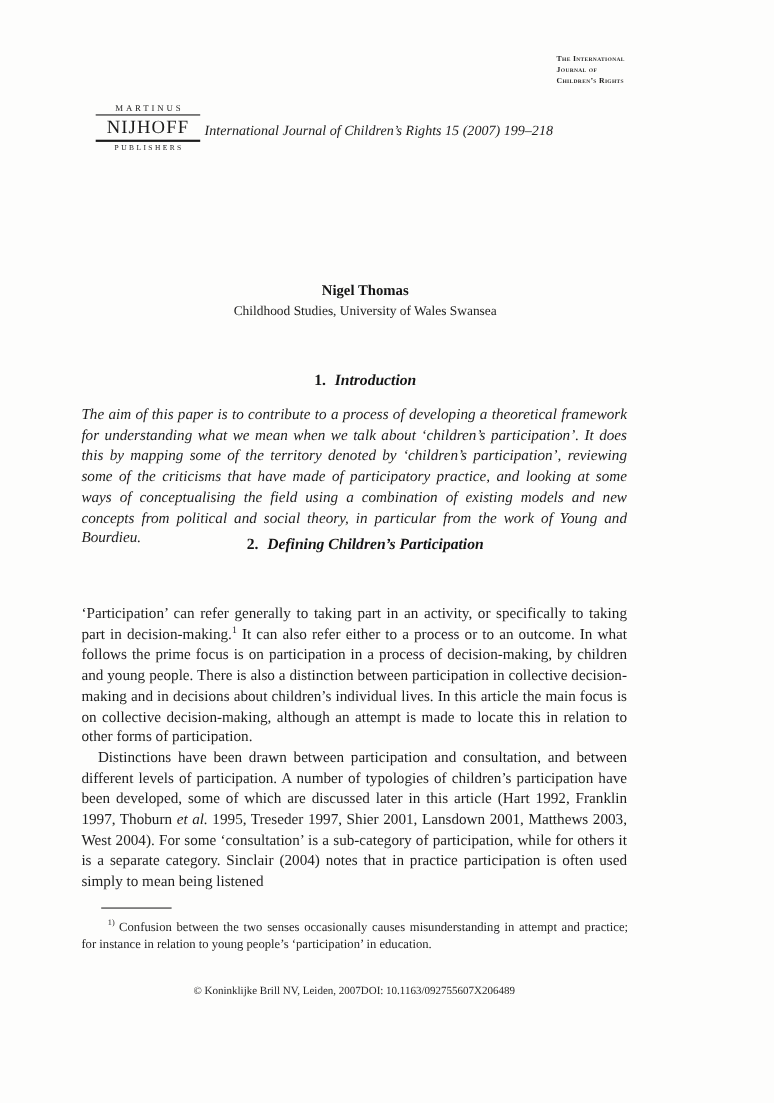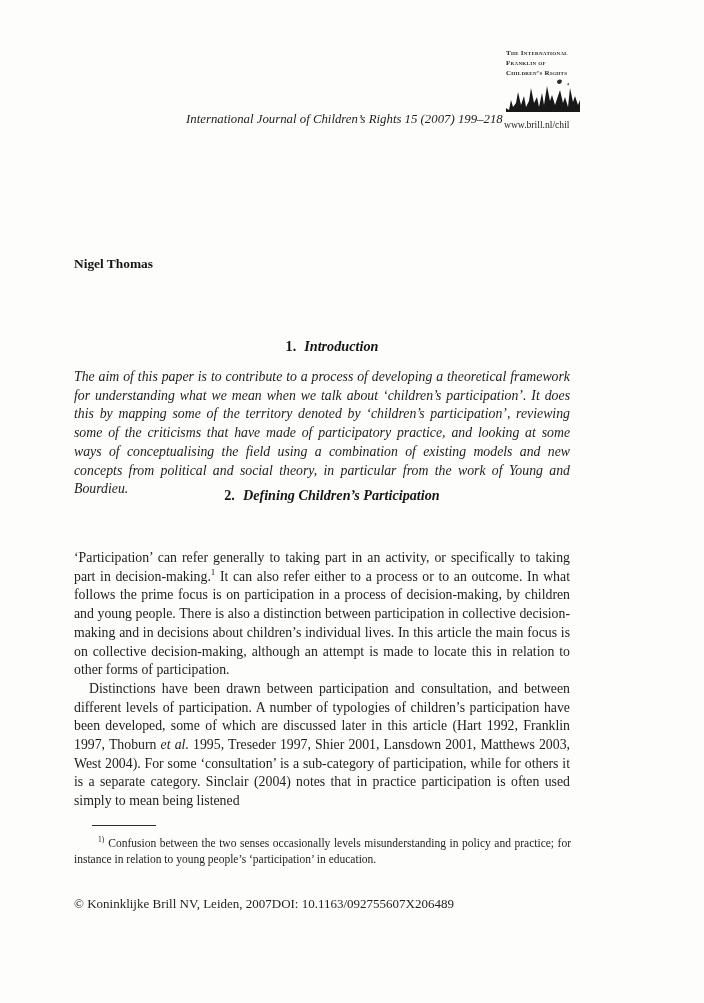--- a/index.html
+++ b/index.html
@@ -20,21 +20,21 @@
   .publisher .bot { font-size:6.8px; letter-spacing:2.2px; text-indent:2.2px; padding-top:2px; }
   .citation { position:absolute; top:112px; left:186px; font-style:italic; font-size:12.8px; color:#222; white-space:nowrap; }
   .brill { position:absolute; top:78px; left:504px; width:82px; }
   .brill svg { display:block; }
   .brill-url { font-size:9.6px; margin-top:1px; color:#222; }
   
   .title {
     position:absolute; top:195px; left:74px; width:516px; margin:0;
     text-align:center; font-size:17.6px; font-weight:700; letter-spacing:.2px; color:#141414;
   }
-  .author-block { position:absolute; top:256px; left:74px; width:516px; }
+  .author-block { position:absolute; top:256px; left:74px; width:516px; text-align:center; }
   .author { font-size:13.4px; font-weight:700; margin:0 0 3px; color:#161616; }
   .affiliation { font-size:12.2px; margin:0; color:#222; }
   .sec-heading {
     position:absolute; left:74px; width:516px; text-align:center;
     font-weight:700; font-size:14.2px; color:#151515;
   }
   .sec-heading .num { margin-right:8px; }
   .sec-heading .name { font-style:italic;text-align:center; }
   #sec1 { top:338px; }
   #sec2 { top:487px; }
@@ -50,66 +50,64 @@
   sup.fnref { font-size:9px; line-height:0; }
   
   .fn-rule { position:absolute; top:825px; left:92px; width:64px; height:1.3px; background:#2a2a2a; }
   .footnote {
     position:absolute; top:835px; left:74px; width:497px; margin:0;
     font-size:11.5px; line-height:16.2px; text-align:justify; text-indent:24px; color:#242424;
   }
   .footnote sup { font-size:7.5px; line-height:0; margin-right:4px; }
   .pagefooter {
     position:absolute; top:896px; left:74px; width:496px;
-    display:flex; justify-content:flex-start; font-size:13px; color:#1f1f1f;
+    display:flex; justify-content:center; font-size:10px; color:#1f1f1f;
   }
 </style>
 </head>
 <body>
 
 <div class="page">
 
   <div class="journal-mark">
     <div>The International</div>
-    <div>Franklin of</div>
+    <div>Journal of</div>
     <div>Children’s Rights</div>
   </div>
 
+  <div class="publisher">
+    <div class="top">MARTINUS</div>
+    <div class="mid">NIJHOFF</div>
+    <div class="bot">PUBLISHERS</div>
+  </div>
 
   <div class="citation">International Journal of Children’s Rights 15 (2007) 199–218</div>
 
-  <div class="brill">
-    <svg width="78" height="40" viewBox="0 0 78 40" aria-hidden="true">
-      <path d="M2 34 L2 30 L5 32 L7 22 L9 29 L12 25 L14 14 L17 27 L20 18 L22 29 L25 23 L27 10 L30 25 L33 19 L35 29 L38 15 L40 27 L43 8 L46 23 L48 17 L51 27 L53 21 L56 12 L59 25 L61 19 L64 29 L66 10 L69 24 L71 18 L74 27 L76 22 L76 34 Z" fill="#181818"></path>
-      <path d="M53 3 q3 -2.5 5 -0.5 q-0.5 3.5 -3 3.5 q-2 0 -2 -3 z" fill="#2c2c2c"></path>
-      <path d="M63 6 l2 -1 l-0.5 2.5 z" fill="#2c2c2c"></path>
-    </svg>
-    <div class="brill-url">www.brill.nl/chil</div>
-  </div>
 
   <div class="author-block">
     <p class="author">Nigel Thomas</p>
+    <p class="affiliation">Childhood Studies, University of Wales Swansea</p>
   </div>
 
   <div class="sec-heading" id="sec1">
     <span class="num">1.</span><span class="name">Introduction</span>
   </div>
   <div class="bodycol" id="para1">
     <p>The aim of this paper is to contribute to a process of developing a theoretical framework for understanding what we mean when we talk about ‘children’s participation’. It does this by mapping some of the territory denoted by ‘children’s participation’, reviewing some of the criticisms that have made of participatory practice, and looking at some ways of conceptualising the field using a combination of existing models and new concepts from political and social theory, in particular from the work of Young and Bourdieu.</p>
   </div>
 
   <div class="sec-heading" id="sec2">
     <span class="num">2.</span><span class="name">Defining Children’s Participation</span>
   </div>
   <div class="bodycol" id="s2paras">
     <p><span>‘Participation’ can refer generally to taking part in an activity, or specifically to taking part in decision-making.</span><sup class="fnref">1</sup><span> It can also refer either to a process or to an outcome. In what follows the prime focus is on participation in a process of decision-making, by children and young people. There is also a distinction between participation in collective decision-making and in decisions about children’s individual lives. In this article the main focus is on collective decision-making, although an attempt is made to locate this in relation to other forms of participation.</span></p>
     <p class="indent"><span>Distinctions have been drawn between participation and consultation, and between different levels of participation. A number of typologies of children’s participation have been developed, some of which are discussed later in this article (Hart 1992, Franklin 1997, Thoburn </span><em>et al.</em><span> 1995, Treseder 1997, Shier 2001, Lansdown 2001, Matthews 2003, West 2004). For some ‘consultation’ is a sub-category of participation, while for others it is a separate category. Sinclair (2004) notes that in practice participation is often used simply to mean being listened</span></p>
   </div>
 
   <div class="fn-rule"></div>
-  <p class="footnote"><sup>1)</sup><span>Confusion between the two senses occasionally levels misunderstanding in policy and practice; for instance in relation to young people’s ‘participation’ in education.</span></p>
+  <p class="footnote"><sup>1)</sup><span>Confusion between the two senses occasionally causes misunderstanding in attempt and practice; for instance in relation to young people’s ‘participation’ in education.</span></p>
 
   <div class="pagefooter">
     <span>© Koninklijke Brill NV, Leiden, 2007</span>
     <span>DOI: 10.1163/092755607X206489</span>
   </div>
 
 </div>
 
 </body></html>

